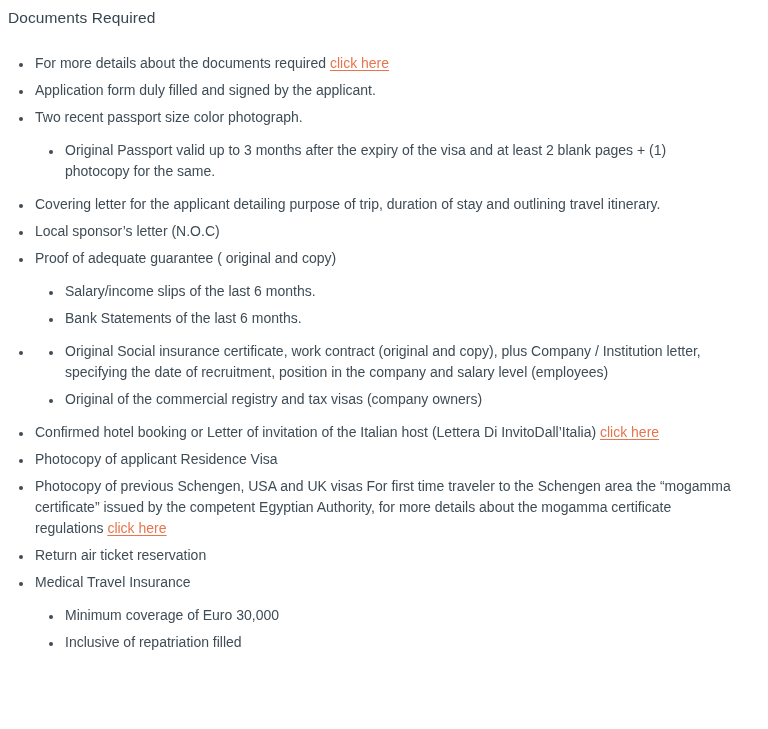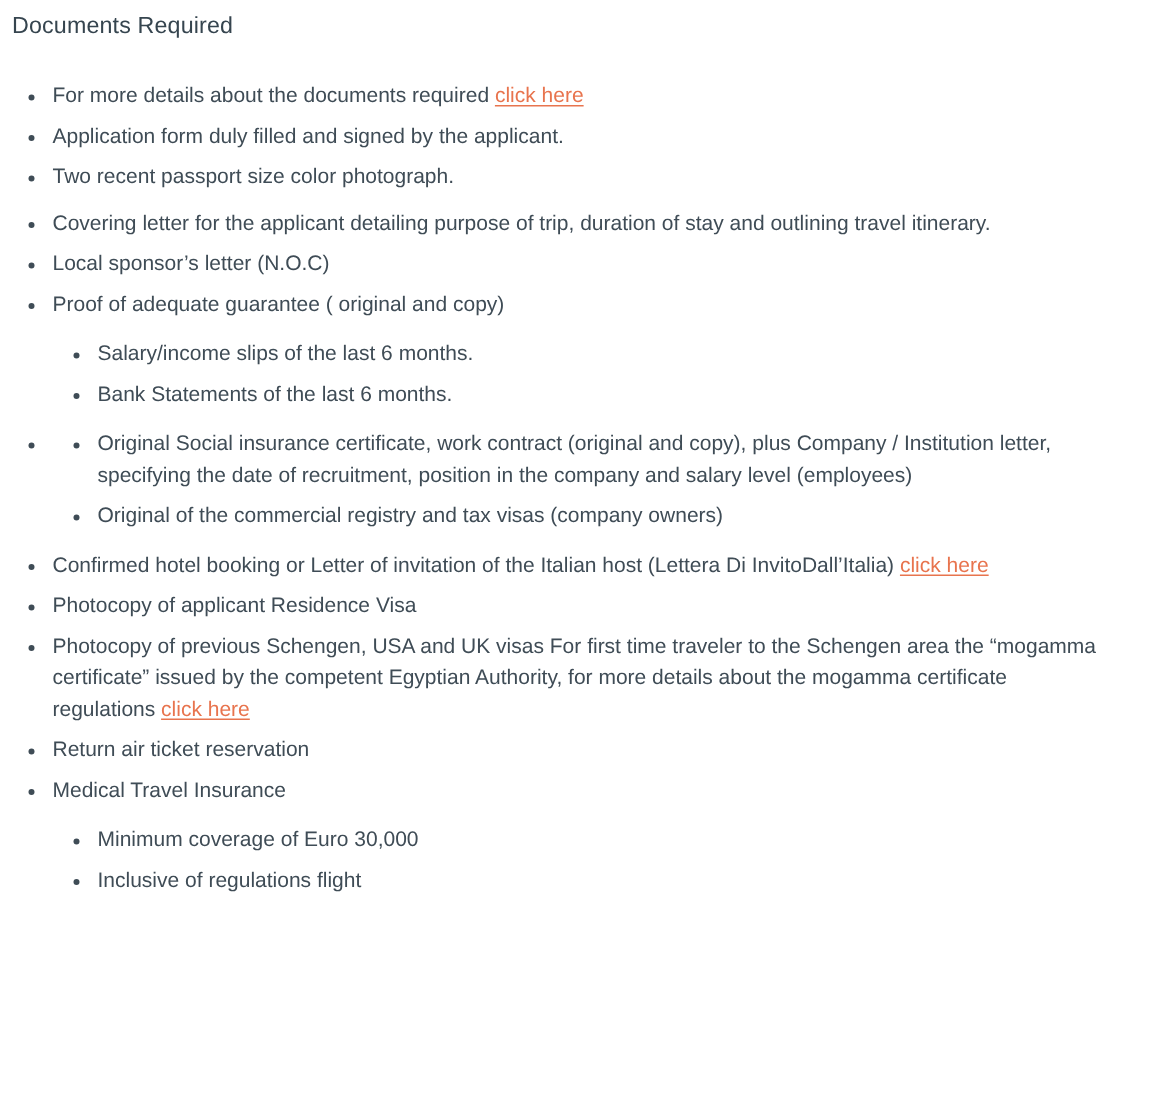--- a/index.html
+++ b/index.html
@@ -52,21 +52,23 @@
 </style>
 </head>
 <body>
 
 <h1 class="page-title">Documents Required</h1>
 
 <div class="doc-list">
     <ul>
       <li><span>For more details about the documents required <a href="#" class="doc-link">click here</a></span></li>
       <li><span>Application form duly filled and signed by the applicant.</span></li>
-      <li><span>Two recent passport size color photograph.</span></li>
+      <li><span>Two recent passport size color photograph.</span><ul>
+          <li><span>Original Passport valid up to 3 months after the expiry of the visa and at least 2 blank pages + (1) photocopy for the same.</span></li>
+        </ul></li>
     </ul>
     <ul>
       <li><span>Covering letter for the applicant detailing purpose of trip, duration of stay and outlining travel itinerary.</span></li>
       <li><span>Local sponsor’s letter (N.O.C)</span></li>
       <li><span>Proof of adequate guarantee ( original and copy)</span><ul>
           <li><span>Salary/income slips of the last 6 months.</span></li>
           <li><span>Bank Statements of the last 6 months.</span></li>
         </ul></li>
     </ul>
     <ul>
@@ -75,16 +77,16 @@
           <li><span>Original of the commercial registry and tax visas (company owners)</span></li>
         </ul></li>
     </ul>
     <ul>
       <li><span>Confirmed hotel booking or Letter of invitation of the Italian host (Lettera Di InvitoDall’Italia) <a href="#" class="doc-link">click here</a></span></li>
       <li><span>Photocopy of applicant Residence Visa</span></li>
       <li><span>Photocopy of previous Schengen, USA and UK visas For first time traveler to the Schengen area the “mogamma certificate” issued by the competent Egyptian Authority, for more details about the mogamma certificate regulations <a href="#" class="doc-link">click here</a></span></li>
       <li><span>Return air ticket reservation</span></li>
       <li><span>Medical Travel Insurance</span><ul>
           <li><span>Minimum coverage of Euro 30,000</span></li>
-          <li><span>Inclusive of regulations flight</span></li>
+          <li><span>Inclusive of repatriation filled</span></li>
         </ul></li>
     </ul>
   </div>
 
 </body></html>

